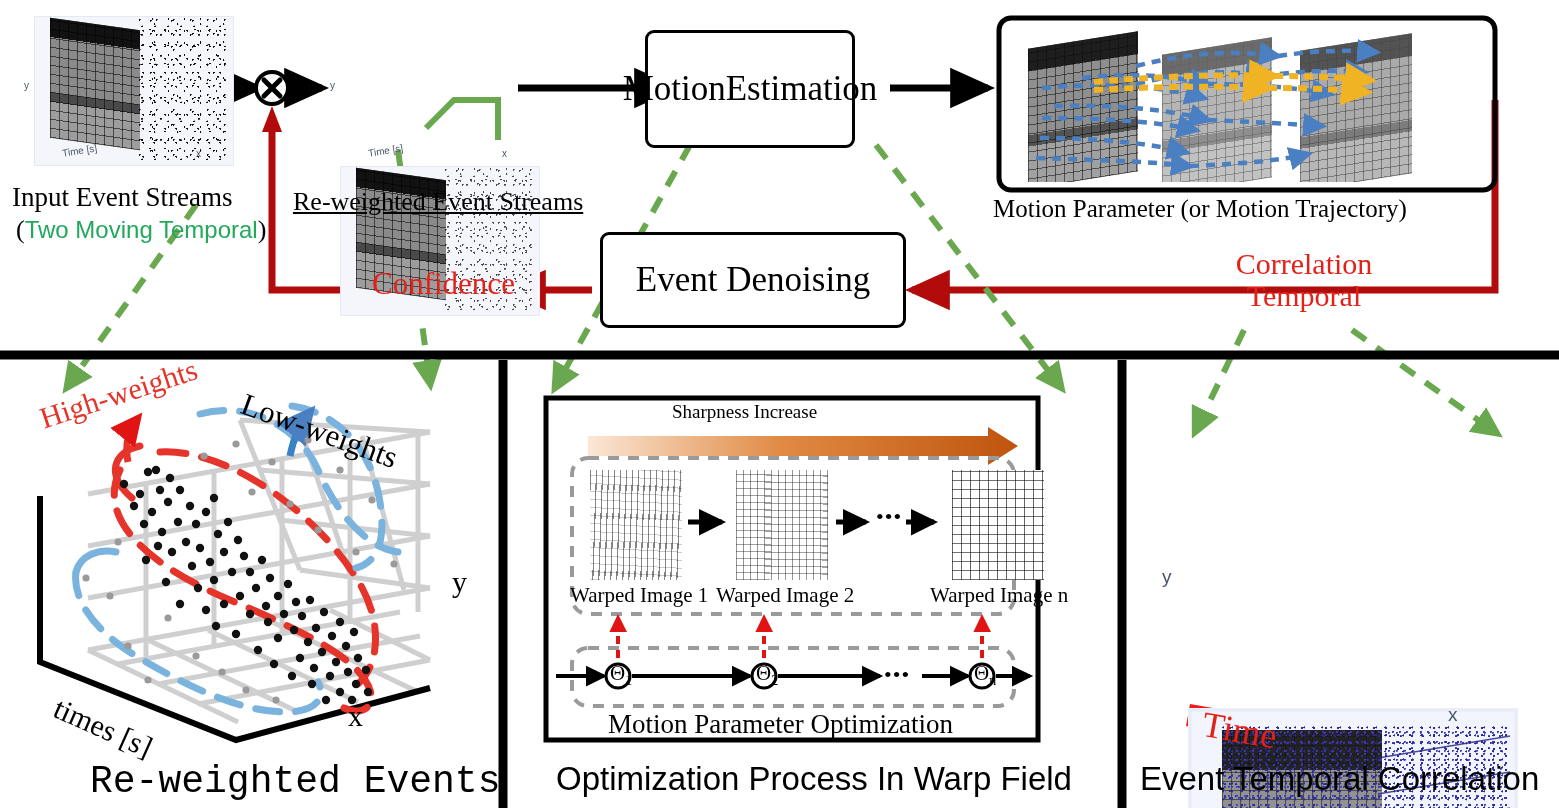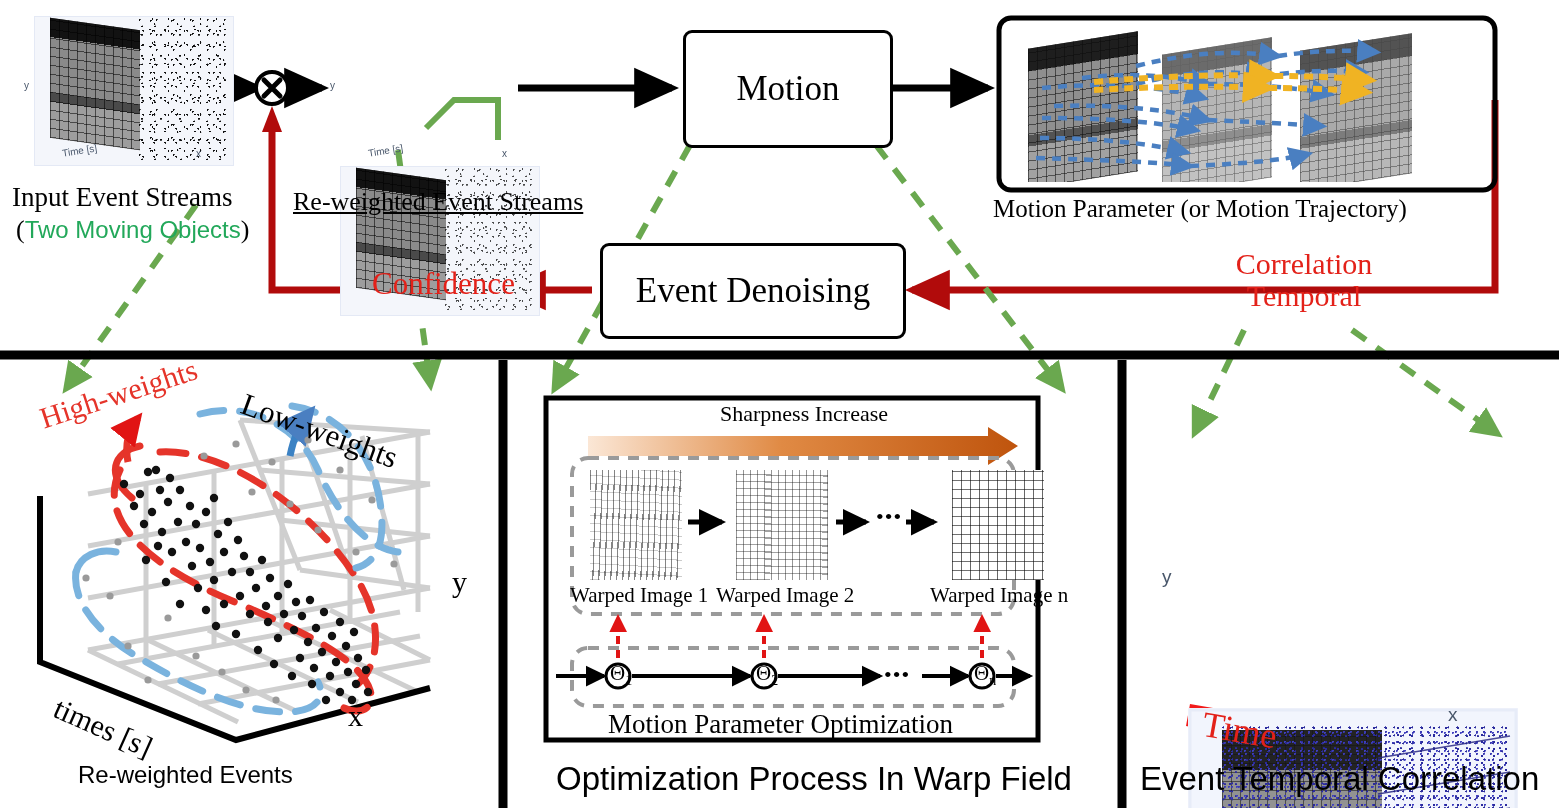--- a/index.html
+++ b/index.html
@@ -329,38 +329,39 @@
   <div class="face dots" style="left:104px;top:2px;width:92px;height:142px;"></div>
   <div class="face" style="left:0;top:0;width:100%;height:100%;
        box-shadow:inset 0 0 0 1px #e4e9f5;"></div>
 </div>
 <div class="abs axlabel" style="left:24px;top:80px;">y</div>
 <div class="abs axlabel" style="left:196px;top:148px;">x</div>
 <div class="abs axlabel" style="left:62px;top:145px;transform:rotate(-9deg);">Time [s]</div>
 
 <div class="abs serif lbl" style="left:12px;top:183px;font-size:27px;">Input Event Streams</div>
 <div class="abs lbl" style="left:16px;top:216px;font-size:26px;">
-  <span class="serif">(</span><span class="sans" style="color:#22a85a;font-size:24px;">Two Moving Objects</span><span class="serif">)</span>
+  <span class="serif">(</span><span class="sans" style="color:#22a85a;font-size:24px;">Two Moving Temporal</span><span class="serif">)</span>
 </div>
 
 <div class="abs cube" style="left:340px;top:16px;width:200px;height:150px;">
   <div class="face gridimg" style="left:16px;top:8px;width:90px;height:120px;transform:skewY(8deg);"></div>
   <div class="face dots" style="left:104px;top:2px;width:92px;height:142px;opacity:.75;"></div>
   <div class="face" style="left:0;top:0;width:100%;height:100%;box-shadow:inset 0 0 0 1px #e4e9f5;"></div>
 </div>
 <svg class="abs nosel" width="120" height="90" style="left:420px;top:78px;">
   <path d="M6,50 L34,22 L78,22 L78,62" fill="none" stroke="#6aa84f" stroke-width="6"></path>
 </svg>
 <div class="abs axlabel" style="left:330px;top:80px;">y</div>
 <div class="abs axlabel" style="left:502px;top:148px;">x</div>
 <div class="abs axlabel" style="left:368px;top:145px;transform:rotate(-9deg);">Time [s]</div>
 <div class="abs serif lbl" style="left:293px;top:188px;font-size:26px;text-decoration:underline;">Re-weighted Event Streams</div>
 
-<div class="abs pbox" style="left:683px;top:30px;width:204px;height:112px;font-size:35px;line-height:1.06;">
+<div class="abs pbox" style="left:645px;top:30px;width:204px;height:112px;font-size:35px;line-height:1.06;">
   <span>Motion</span>
+  <span>Estimation</span>
 </div>
 
 <div class="abs" style="left:1012px;top:26px;width:470px;height:156px;overflow:hidden;">
   <div class="abs gridimg" style="left:16px;top:14px;width:110px;height:140px;transform:skewY(-9deg);opacity:.95;"></div>
   <div class="abs gridimg" style="left:150px;top:20px;width:110px;height:140px;transform:skewY(-9deg);opacity:.62;"></div>
   <div class="abs gridimg" style="left:288px;top:16px;width:112px;height:140px;transform:skewY(-9deg);opacity:.72;"></div>
   <svg width="470" height="156" class="abs" style="left:0;top:0;">
     <g stroke="#4a7fc1" stroke-width="4.5" stroke-dasharray="9,7" fill="none">
       <path d="M124,40 C180,26 222,24 266,30" marker-end="url(#ablu)"></path>
       <path d="M124,58 C180,44 216,44 252,50" marker-end="url(#ablu)"></path>
@@ -381,37 +382,37 @@
       <path d="M82,64 C150,60 214,60 256,62" marker-end="url(#ayel)"></path>
       <path d="M262,50 C302,50 336,52 358,54" marker-end="url(#ayel)"></path>
       <path d="M256,62 C300,62 334,64 354,66" marker-end="url(#ayel)"></path>
     </g>
   </svg>
 </div>
 <div class="abs serif lbl" style="left:993px;top:196px;font-size:25px;">Motion Parameter (or Motion Trajectory)</div>
 
 <div class="abs serif lbl" style="left:372px;top:268px;font-size:31px;color:#e32119;">Confidence</div>
 
-<div class="abs pbox" style="left:600px;top:243px;width:300px;height:90px;font-size:35px;">
+<div class="abs pbox" style="left:600px;top:232px;width:300px;height:90px;font-size:35px;">
   <span>Event Denoising</span>
 </div>
 
 <div class="abs serif lbl" style="left:1219px;top:248px;font-size:30px;color:#e32119;text-align:center;width:170px;">
   <div>Correlation</div>
   <div>Temporal</div>
 </div>
 
 <div class="abs serif lbl" style="left:36px;top:404px;font-size:30px;color:#e5342a;transform:rotate(-18deg);transform-origin:left top;">High-weights</div>
 <div class="abs serif lbl" style="left:248px;top:388px;font-size:31px;transform:rotate(20deg);transform-origin:left top;">Low-weights</div>
 <div class="abs serif lbl" style="left:452px;top:566px;font-size:30px;">y</div>
 <div class="abs serif lbl" style="left:348px;top:700px;font-size:30px;">x</div>
 <div class="abs serif lbl" style="left:62px;top:692px;font-size:30px;transform:rotate(24deg);transform-origin:left top;">times [s]</div>
-<div class="abs sans lbl" style="left:78px;top:762px;font-size:24px;">Re-weighted Events</div>
-
-<div class="abs serif lbl" style="left:672px;top:402px;font-size:22px;margin-left:48px;">Sharpness Increase</div>
+<div class="abs sans lbl" style="left:90px;top:762px;font-size:38px;font-family:Liberation Mono, monospace;">Re-weighted Events</div>
+
+<div class="abs serif lbl" style="left:672px;top:402px;font-size:19px;">Sharpness Increase</div>
 
 <div class="abs warpimg" style="left:590px;top:470px;width:92px;height:110px;"></div>
 <div class="abs warpimg s2" style="left:736px;top:470px;width:92px;height:110px;"></div>
 <div class="abs warpimg s3" style="left:952px;top:470px;width:92px;height:110px;"></div>
 
 <div class="abs serif lbl" style="left:570px;top:584px;font-size:21px;">Warped Image 1</div>
 <div class="abs serif lbl" style="left:716px;top:584px;font-size:21px;">Warped Image 2</div>
 <div class="abs serif lbl" style="left:930px;top:584px;font-size:21px;">Warped Image n</div>
 <div class="abs serif lbl" style="left:876px;top:505px;font-size:22px;letter-spacing:1px;">•••</div>
 

